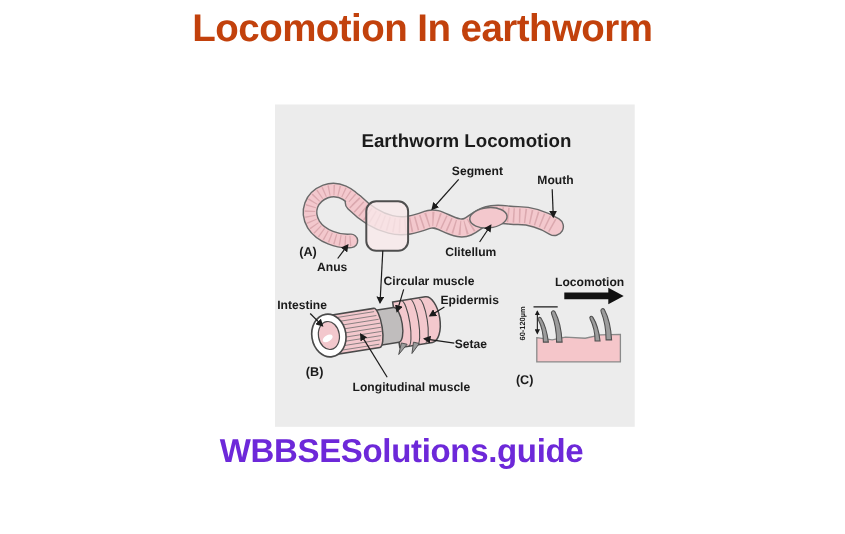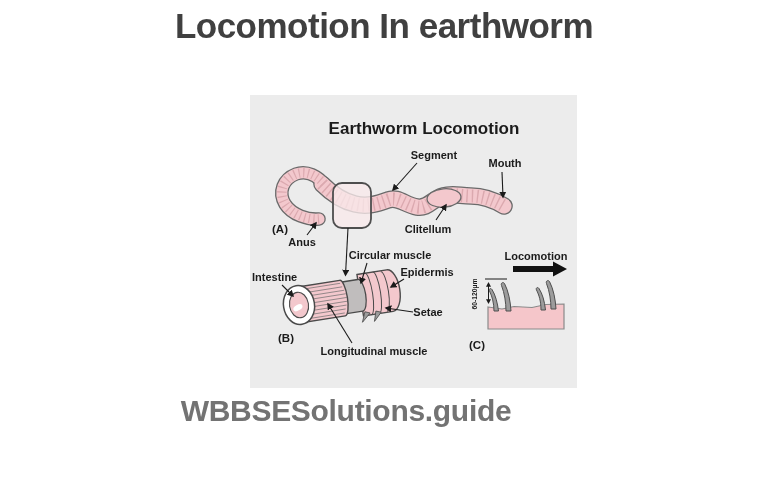--- a/index.html
+++ b/index.html
@@ -1,21 +1,21 @@
 <!DOCTYPE html>
 <html><head>
 <meta charset="utf-8">
 <style>
   html,body{margin:0;padding:0;background:#fff;}
   #canvas{position:relative;width:768px;height:485px;background:#ffffff;overflow:hidden;
           font-family:"Liberation Sans",sans-serif;}
   .page-title{position:absolute;top:6px;left:0;width:768px;text-align:center;
-              font-size:35px;font-weight:bold;color:#404040;letter-spacing:-0.5px;}
+              font-size:35px;font-weight:bold;color:#c2410c;letter-spacing:-0.5px;}
   .page-footer{position:absolute;top:394px;left:0;width:692px;text-align:center;
-               font-size:30px;font-weight:bold;color:#737373;letter-spacing:-0.3px;}
+               font-size:30px;font-weight:bold;color:#6d28d9;letter-spacing:-0.3px;padding-left:19px;}
   .diagram-panel{position:absolute;left:214px;top:95px;width:327px;height:293px;background:#ececec;margin-left:36px;}
   svg text{font-family:"Liberation Sans",sans-serif;fill:#1b1b1b;}
   .hd{font-size:17px;font-weight:bold;}
   .lbl{font-size:11px;font-weight:bold;}
   .pl{font-size:11.5px;font-weight:bold;}
   .mea{font-size:6.8px;font-weight:bold;}
   .ann{stroke:#1b1b1b;stroke-width:1.1;fill:none;}
 </style>
 </head>
 <body>

